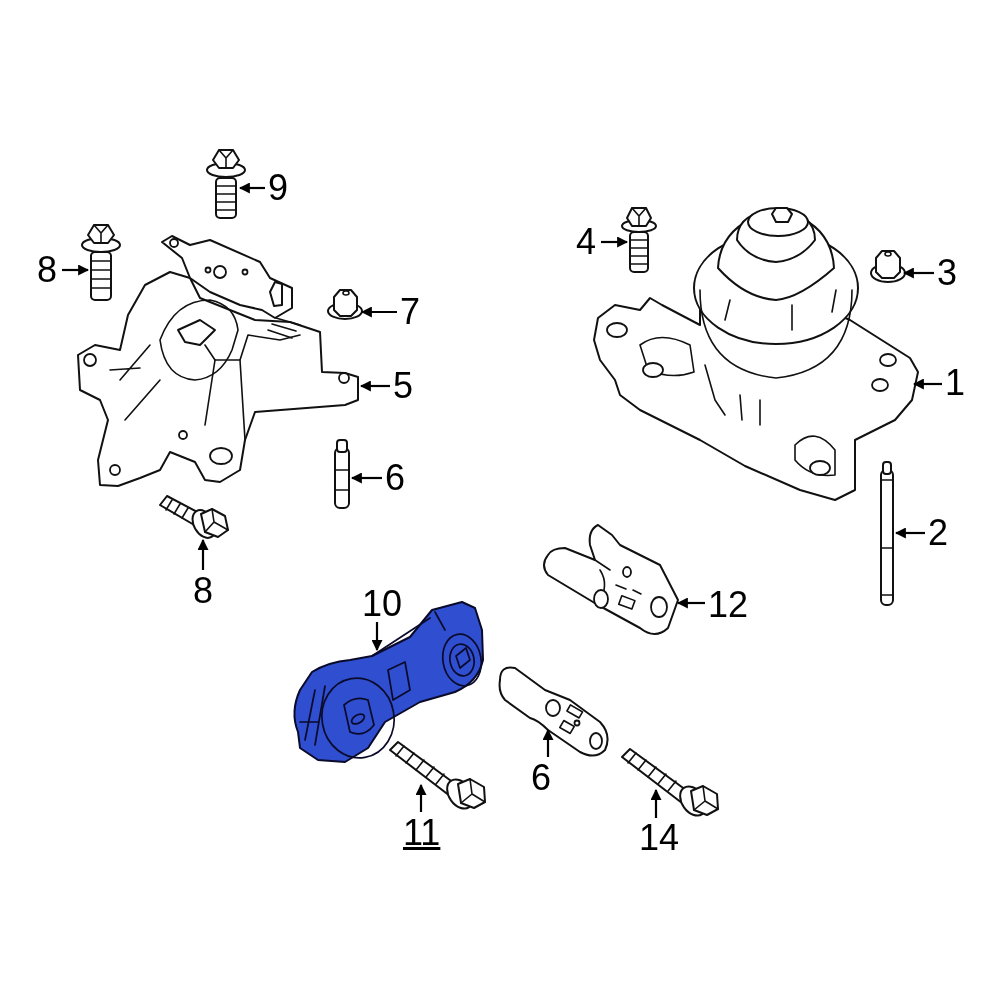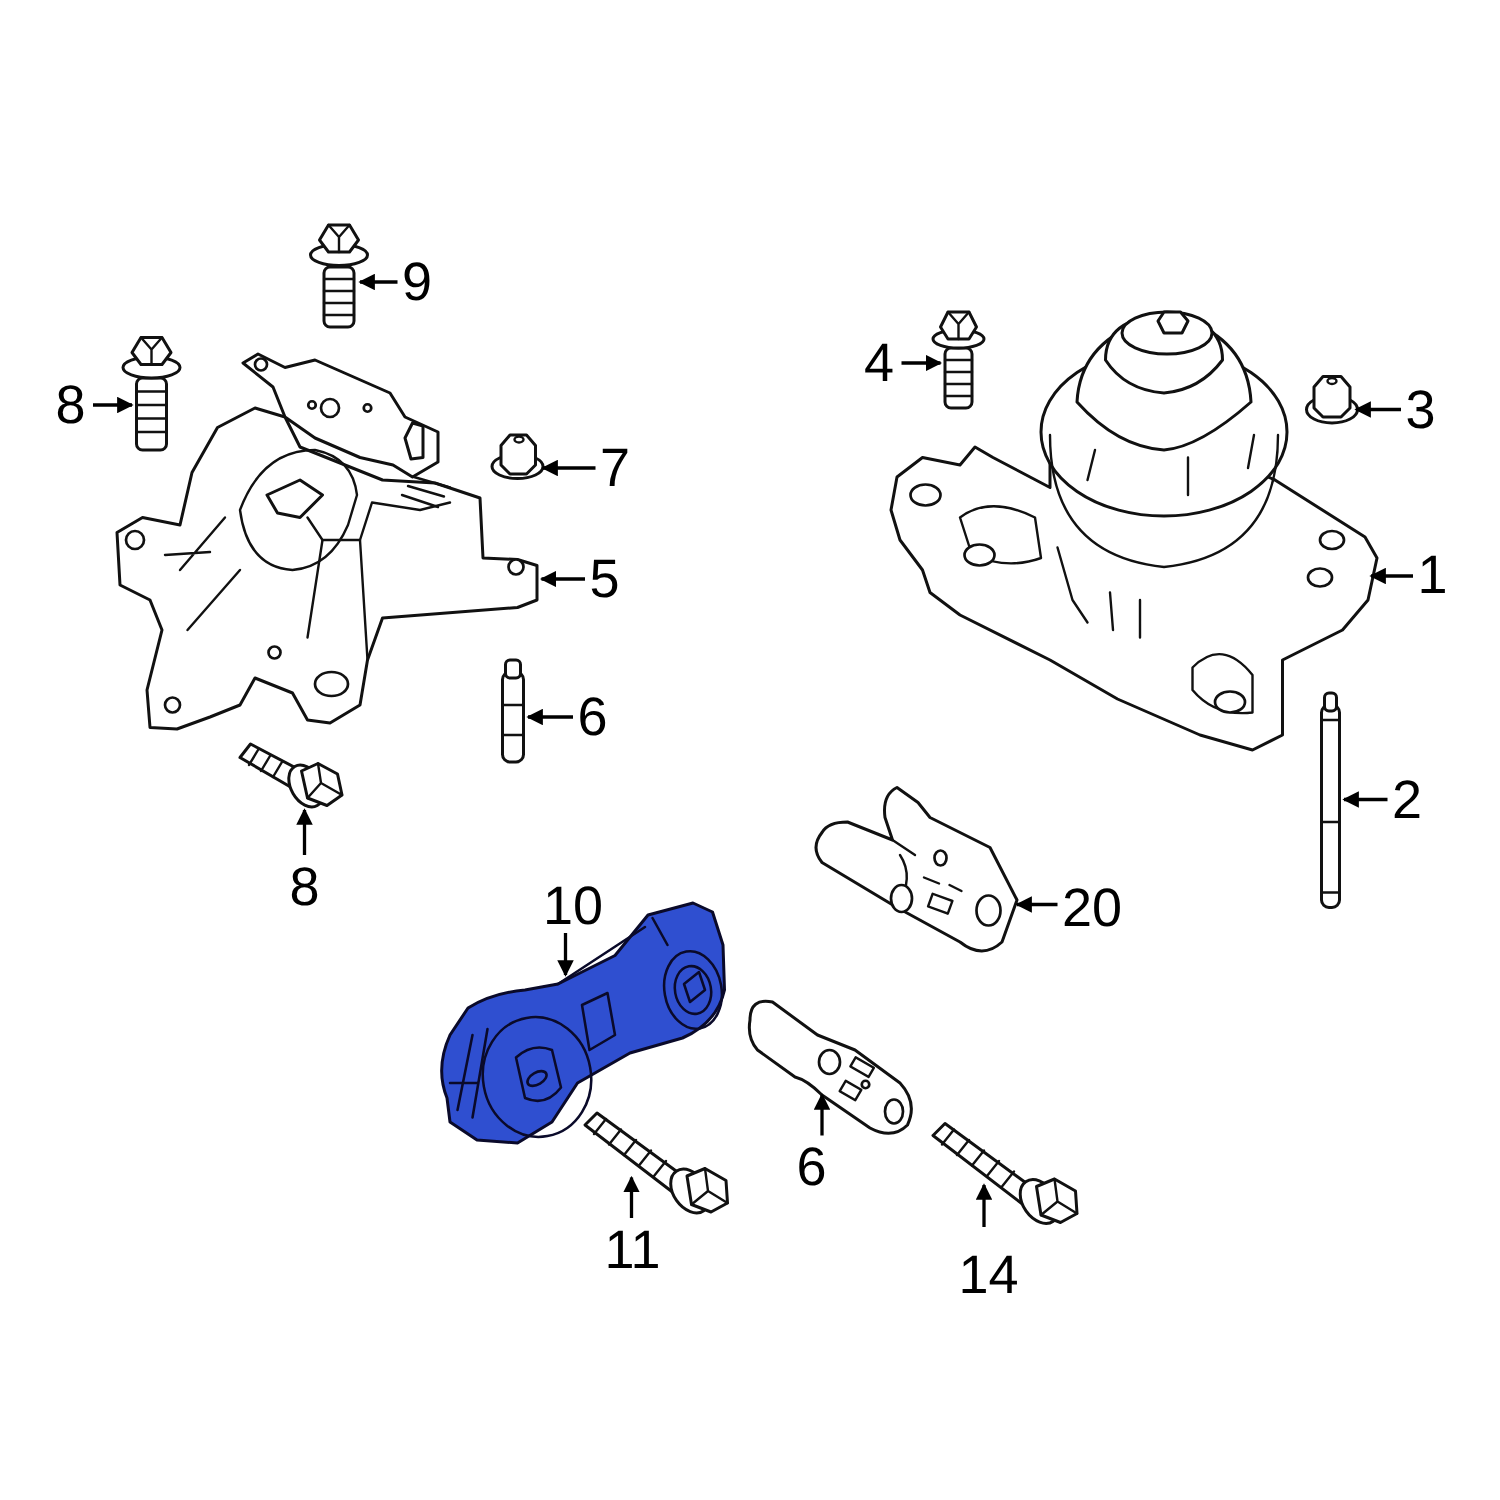--- a/index.html
+++ b/index.html
@@ -191,16 +191,16 @@
 <div class="callout-label" style="left:928px;top:515px;">2</div>
 <div class="callout-label" style="left:937px;top:255px;">3</div>
 <div class="callout-label" style="left:576px;top:224px;">4</div>
 <div class="callout-label" style="left:393px;top:368px;">5</div>
 <div class="callout-label" style="left:385px;top:460px;">6</div>
 <div class="callout-label" style="left:400px;top:294px;">7</div>
 <div class="callout-label" style="left:37px;top:252px;">8</div>
 <div class="callout-label" style="left:193px;top:573px;">8</div>
 <div class="callout-label" style="left:268px;top:170px;">9</div>
 <div class="callout-label" style="left:362px;top:586px;text-align:center;">10</div>
-<div class="callout-label" style="left:403px;top:815px;">11</div>
-<div class="callout-label" style="left:708px;top:587px;">20</div>
+<div class="callout-label" style="left:403px;top:815px;text-decoration:underline;">11</div>
+<div class="callout-label" style="left:708px;top:587px;">12</div>
 <div class="callout-label" style="left:531px;top:760px;">6</div>
-<div class="callout-label" style="left:639px;top:820px;margin-top:12px;">14</div>
+<div class="callout-label" style="left:639px;top:820px;">14</div>
 
 </body></html>

